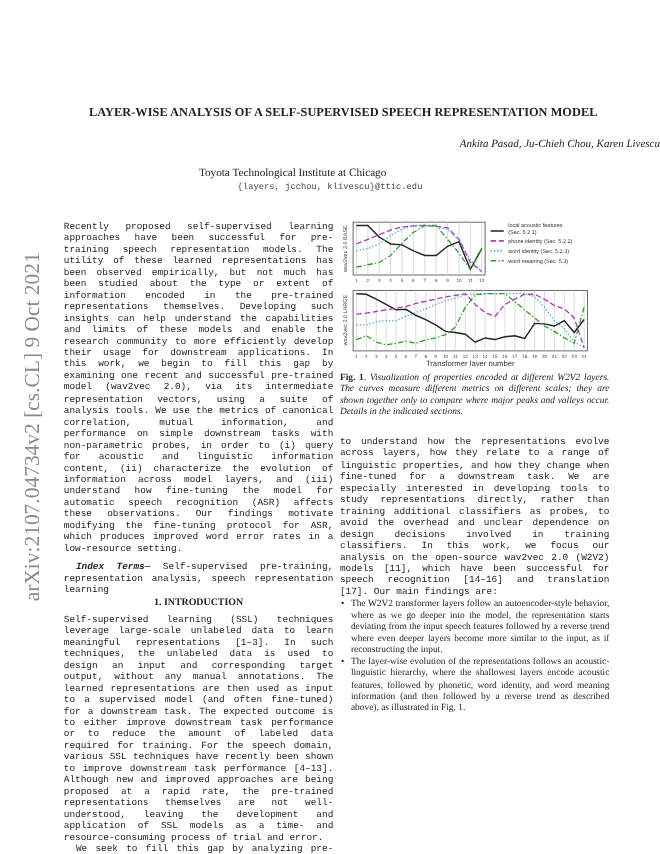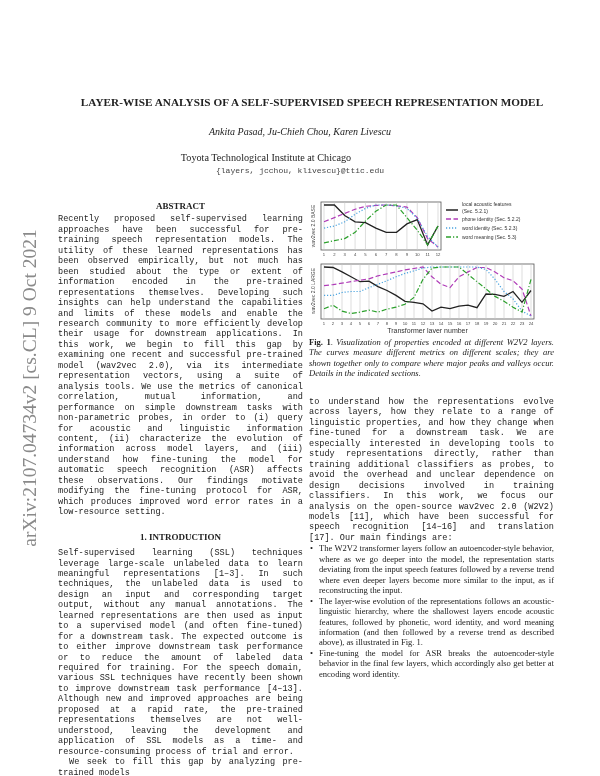--- a/index.html
+++ b/index.html
@@ -1,37 +1,37 @@
 <!DOCTYPE html>
 <html><head>
 <meta charset="utf-8">
 <style>
   html, body { margin:0; padding:0; background:#ffffff; }
   body { width:600px; height:776px; position:relative; overflow:hidden;
          font-family:"Liberation Serif", serif; color:#222; }
   .title { position:absolute; top:96px; left:0; width:600px; text-align:center;
            font-weight:bold; font-size:11.2px; letter-spacing:0.05px;padding-left:12px; }
-  .authors { position:absolute; top:126px; left:0; width:600px; text-align:center;
+  .authors { position:absolute; top:126px; left:0; width:600px; text-align:right;
              font-style:italic; font-size:10px; }
   .affil { position:absolute; top:152px; left:0; width:532px; text-align:center; font-size:10.2px; }
   .email { position:absolute; top:166px; left:0; width:600px; text-align:center;
            font-family:"Liberation Mono", monospace; font-size:8px; color:#444; }
   .arxiv { position:absolute; left:30px; top:388px; transform-origin:0 0;
            transform:rotate(-90deg) translate(-50%, -50%);
            font-family:"Liberation Serif", serif; font-size:19.5px; color:#8a8a8a;
            white-space:nowrap; }
   .col { position:absolute; font-size:8.55px; line-height:10.45px; text-align:justify; }
   .col-left { left:58px; top:201px; width:245px; }
   .col-right { left:309px; top:397px; width:245px; }
   .sec-head { text-align:center; font-weight:bold; font-size:9px; margin:0 0 3px 0; }
   .para { margin:0; text-indent:0;font-family:Liberation Mono, monospace; }
   .indent { text-indent:11px; }
   .index-terms { margin-top:6px; text-indent:11px; }
   .index-terms b { font-style:italic; }
-  .intro-head { margin-top:14px; margin-bottom:6px; }
+  .intro-head { margin-bottom:6px; }
   ul.findings { list-style:none; padding:0; margin:0; }
   ul.findings li { position:relative; padding-left:10px; }
   ul.findings li::before { content:"•"; position:absolute; left:1px; top:0; }
   .figure { position:absolute; left:308px; top:198px; width:246px; height:135px; }
   .caption { position:absolute; left:309px; top:337px; width:245px; font-size:8.55px;
              line-height:10.4px; text-align:justify; font-style:italic; }
   .caption b { font-style:normal; }
   .caption .fig-lbl { font-style:normal; }
   svg text { font-family:"Liberation Sans", sans-serif; }
 </style>
@@ -39,22 +39,22 @@
 <body>
 
 <div class="title">LAYER-WISE ANALYSIS OF A SELF-SUPERVISED SPEECH REPRESENTATION MODEL</div>
 <div class="authors">Ankita Pasad, Ju-Chieh Chou, Karen Livescu</div>
 <div class="affil">Toyota Technological Institute at Chicago</div>
 <div class="email">{layers, jcchou, klivescu}@ttic.edu</div>
 
 <div class="arxiv">arXiv:2107.04734v2  [cs.CL]  9 Oct 2021</div>
 
 <div class="col col-left">
-  <div class="sec-head">ABSTRACT</div>
   <p class="para">Recently proposed self-supervised learning approaches have been successful for pre-training speech representation models. The utility of these learned representations has been observed empirically, but not much has been studied about the type or extent of information encoded in the pre-trained representations themselves. Developing such insights can help understand the capabilities and limits of these models and enable the research community to more efficiently develop their usage for downstream applications. In this work, we begin to fill this gap by examining one recent and successful pre-trained model (wav2vec 2.0), via its intermediate representation vectors, using a suite of analysis tools. We use the metrics of canonical correlation, mutual information, and performance on simple downstream tasks with non-parametric probes, in order to (i) query for acoustic and linguistic information content, (ii) characterize the evolution of information across model layers, and (iii) understand how fine-tuning the model for automatic speech recognition (ASR) affects these observations. Our findings motivate modifying the fine-tuning protocol for ASR, which produces improved word error rates in a low-resource setting.</p>
+  <p class="para index-terms"><b>Index Terms—</b><span> Self-supervised pre-training, representation analysis, speech representation learning</span></p>
   <div class="sec-head intro-head">1. INTRODUCTION</div>
   <p class="para">Self-supervised learning (SSL) techniques leverage large-scale unlabeled data to learn meaningful representations [1–3]. In such techniques, the unlabeled data is used to design an input and corresponding target output, without any manual annotations. The learned representations are then used as input to a supervised model (and often fine-tuned) for a downstream task. The expected outcome is to either improve downstream task performance or to reduce the amount of labeled data required for training. For the speech domain, various SSL techniques have recently been shown to improve downstream task performance [4–13]. Although new and improved approaches are being proposed at a rapid rate, the pre-trained representations themselves are not well-understood, leaving the development and application of SSL models as a time- and resource-consuming process of trial and error.</p>
   <p class="para indent">We seek to fill this gap by analyzing pre-trained models</p>
 </div>
 
 <div class="figure">
   <svg id="fig-svg" width="246" height="135" viewBox="0 0 246 135">
       <rect x="13" y="4" width="120" height="48" fill="#fff" stroke="#555" stroke-width="0.8"></rect>
       <line x1="16" x2="16" y1="4" y2="52" stroke="#c8c8c8" stroke-width="0.6"></line>
       <text x="16" y="58" font-size="4.2" text-anchor="middle" fill="#444">1</text>
@@ -152,15 +152,14 @@
     </svg>
 </div>
 
 <div class="caption"><b>Fig. 1</b><span class="fig-lbl">. </span><span>Visualization of properties encoded at different W2V2 layers. The curves measure different metrics on different scales; they are shown together only to compare where major peaks and valleys occur. Details in the indicated sections.</span></div>
 
 <div class="col col-right">
   <p class="para">to understand how the representations evolve across layers, how they relate to a range of linguistic properties, and how they change when fine-tuned for a downstream task. We are especially interested in developing tools to study representations directly, rather than training additional classifiers as probes, to avoid the overhead and unclear dependence on design decisions involved in training classifiers. In this work, we focus our analysis on the open-source wav2vec 2.0 (W2V2) models [11], which have been successful for speech recognition [14–16] and translation [17]. Our main findings are:</p>
   <ul class="findings">
     <li>The W2V2 transformer layers follow an autoencoder-style behavior, where as we go deeper into the model, the representation starts deviating from the input speech features followed by a reverse trend where even deeper layers become more similar to the input, as if reconstructing the input.</li>
     <li>The layer-wise evolution of the representations follows an acoustic-linguistic hierarchy, where the shallowest layers encode acoustic features, followed by phonetic, word identity, and word meaning information (and then followed by a reverse trend as described above), as illustrated in Fig. 1.</li>
-    <li>Fine-tuning the model for ASR breaks the autoencoder-style behavior in the final few layers, which accordingly also get better at encoding word identity.</li>
   </ul>
 </div>
 
 </body></html>

